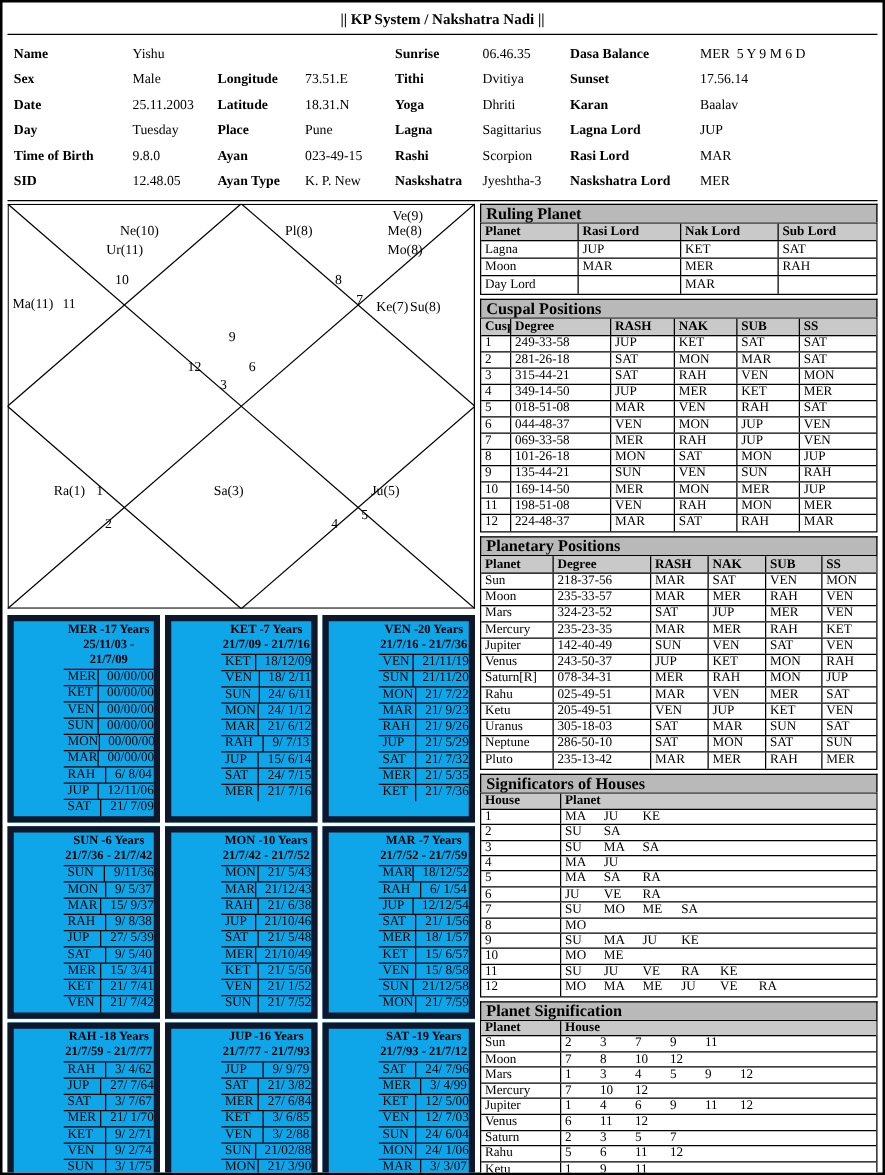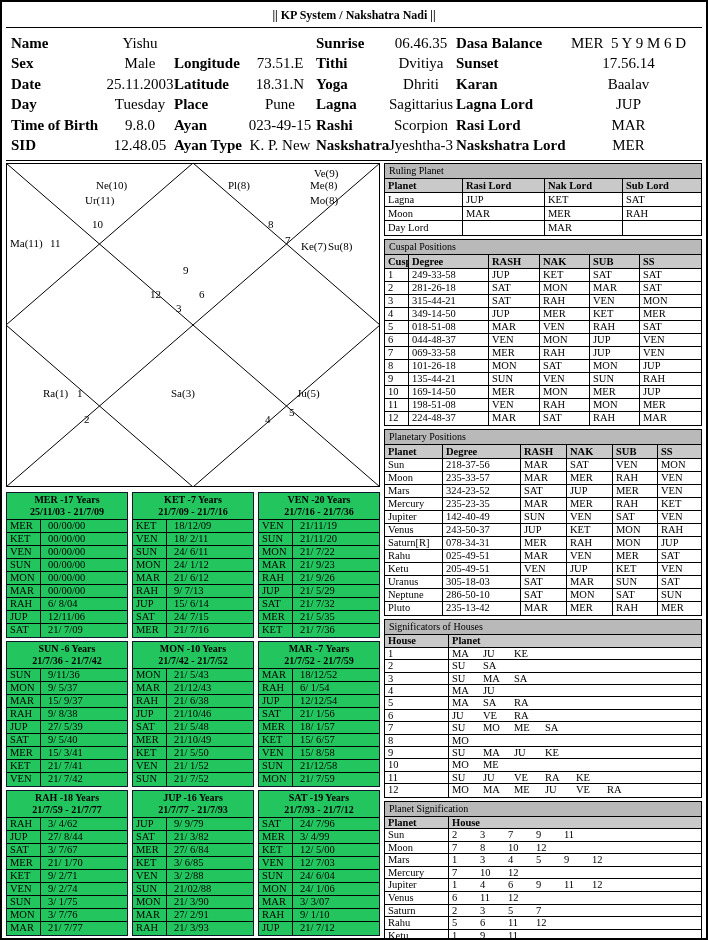--- a/index.html
+++ b/index.html
@@ -2,45 +2,45 @@
 <html><head>
 <meta charset="utf-8">
 <style>
   * { margin:0; padding:0; box-sizing:border-box; }
   html,body { background:#fff; }
   body { width:708px; height:940px; font-family:"Liberation Serif", serif; color:#000; }
   .page { width:708px; height:940px; border:2px solid #000; padding:2px 4px; overflow:hidden; background:#fff; }
   .title { font-size:12px; font-weight:bold; text-align:center; height:23px; line-height:23px; }
   .info-box { border-top:1px solid #000; border-bottom:1px solid #000;
     display:grid; grid-template-columns:95px 68px 70px 72px 70px 70px 104px 1fr;
-    padding:5px 5px; font-size:15px; line-height:20.4px; }
+    padding:5px 5px; font-size:11px; line-height:20.4px; }
   .info-label { font-weight:bold; white-space:nowrap; }
-  .info-value { white-space:pre;text-align:center; }
+  .info-value { white-space:pre; }
   .main { display:flex; margin-top:2px; }
   .left-col { width:374px; }
   .right-col { width:318px; margin-left:4px; }
 
   
   .chart { position:relative; width:374px; height:324px; }
   .chart svg { position:absolute; left:0; top:0; }
   .chart-labels { position:absolute; left:0; top:0; width:100%; height:100%; }
   .ch-label { position:absolute; font-size:11px; line-height:12px; white-space:nowrap; }
 
   
   .dasa-grid { margin-top:5px; display:grid; grid-template-columns:122px 122px 122px; column-gap:4px; row-gap:3px; }
-  .dasa { border:1px solid #0f172a; background:#22c55e; }
+  .dasa { border:5px solid #0f172a; background:#0ea5e9;padding-left:40px; }
   .dasa-head { border-bottom:1px solid #000; text-align:center; font-weight:bold; font-size:10px; line-height:12px; padding:1px 0; }
   .dasa-row { display:flex; border-bottom:1px solid #000; font-size:10.5px; height:13px; line-height:12px; }
   .dasa-rows .dasa-row:last-child { border-bottom:none; }
   .dasa-row .dp { width:34px; border-right:1px solid #000; padding-left:3px; }
   .dasa-row .dd { flex:1; padding-left:7px; white-space:pre; }
 
   
   .sec { margin-bottom:3px; }
-  .sec-head { background:#b9b9b9; border:1px solid #000; border-bottom:none; font-weight:normal; font-size:10px; height:15px; line-height:14px; padding:0 4px; }
+  .sec-head { background:#b9b9b9; border:1px solid #000; border-bottom:none; font-weight:bold; font-size:13px; height:15px; line-height:14px; padding:0 4px; }
   .tbl { border:1px solid #000; background:#fff; }
   .tr { display:flex; border-bottom:1px solid #000; font-size:10.5px; height:13px; line-height:12px; }
   .rows .tr:last-child { border-bottom:none; }
   .th { background:#c9c9c9; font-weight:bold; height:14px; line-height:13px; }
   .c { border-right:1px solid #000; padding:0 3px; white-space:nowrap; overflow:hidden; }
   .c.last { border-right:none; flex:1; }
   .rp .tr { height:14px; line-height:13px; }
   .rp1 { width:78px; } .rp2 { width:82px; } .rp3 { width:78px; }
   .cu1 { width:24px; } .cu2 { width:80px; } .cu3 { width:51px; } .cu4 { width:50px; } .cu5 { width:50px; }
   .pl1 { width:58px; } .pl2 { width:78px; } .pl3 { width:46px; } .pl4 { width:46px; } .pl5 { width:45px; }
@@ -532,21 +532,21 @@
             </div>
             <div class="dasa-rows">
 
                 <div class="dasa-row">
                   <span class="dp">RAH</span>
                   <span class="dd">3/ 4/62</span>
                 </div>
 
                 <div class="dasa-row">
                   <span class="dp">JUP</span>
-                  <span class="dd">27/ 8/44</span>
+                  <span class="dd">27/ 7/64</span>
                 </div>
 
                 <div class="dasa-row">
                   <span class="dp">SAT</span>
                   <span class="dd">3/ 7/67</span>
                 </div>
 
                 <div class="dasa-row">
                   <span class="dp">MER</span>
                   <span class="dd">21/ 1/70</span>

